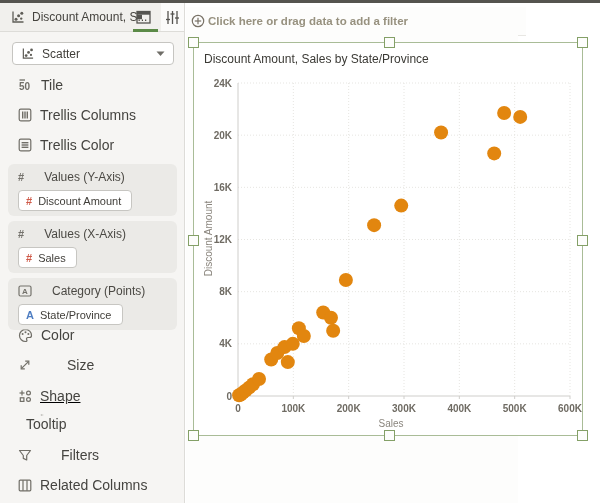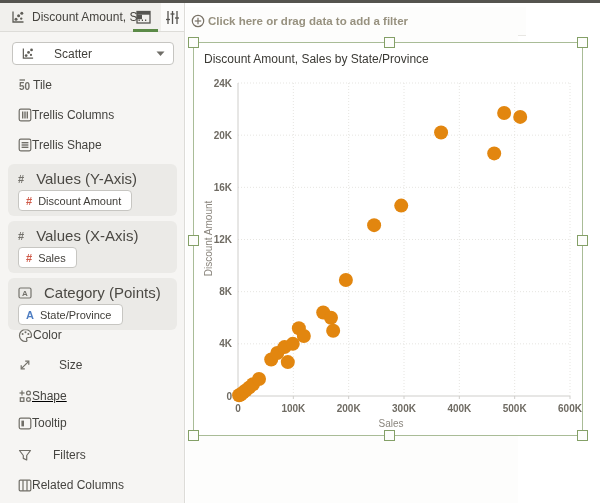--- a/index.html
+++ b/index.html
@@ -23,28 +23,28 @@
   
   #filter-bar { position:absolute; left:186px; top:7px; width:340px; height:29px; background:#fdfdfc;
                 border-bottom:1px solid #e8e7e3; display:flex; align-items:center; padding-left:5px;font-weight:bold; }
   #filter-bar .ftext { font-size:11.5px; color:#97917f; margin-left:3px; }
 
   
   #sidebar { position:absolute; left:0; top:32px; width:185px; height:471px; background:#f6f5f3;
              border-right:1px solid #dddcd8; }
   #chart-type-select { position:absolute; left:12px; top:10px; width:162px; height:23px; background:#ffffff;
                        border:1px solid #c6c5c1; border-radius:4px; display:flex; align-items:center;
-                       padding:0 8px;gap:12px; }
+                       padding:0 8px; }
   #chart-type-select .ctlabel { font-size:12px; color:#403e39; margin-left:7px; flex:1; }
   .side-row { position:absolute; left:18px; display:flex; align-items:center; height:18px; }
-  .side-row .slabel { font-size:12px; color:#454440; margin-left:0; white-space:nowrap; }
+  .side-row .slabel { font-size:14px; color:#454440; margin-left:8px; white-space:nowrap; }
 
   .zone-box { position:absolute; left:8px; width:169px; height:52px; background:#ebeae7; border-radius:6px; }
   .zone-head { display:flex; align-items:center; padding:6px 0 0 10px; }
-  .zone-head .zlabel { font-size:15px; color:#4b4944; margin-left:12px; }
+  .zone-head .zlabel { font-size:12px; color:#4b4944; margin-left:20px; }
   .pill { position:absolute; left:10px; top:26px; height:21px; background:#ffffff; border:1px solid #c7c6c2;
           border-radius:4px; display:inline-flex; align-items:center; padding:0 10px 0 7px; }
   .pill .plabel { font-size:11px; color:#403e39; margin-left:6px; white-space:nowrap; }
   .hash { font-size:11px; font-weight:bold; }
   .hash.gray { color:#74726c; } .hash.red { color:#cf5b4a; }
   .letterA { font-size:11px; font-weight:bold; color:#4f7ec2; }
 
   
   #main { position:absolute; left:186px; top:32px; width:332px; height:471px; background:#fdfdfc; }
 
@@ -142,21 +142,21 @@
       <span class="slabel">Trellis Columns</span>
     </div>
 
     <div class="side-row" style="top:104px;">
       <svg width="14" height="14" viewBox="0 0 14 14">
         <rect x="1.2" y="1.2" width="11.6" height="11.6" rx="1.5" fill="none" stroke="#706e67" stroke-width="1.2"></rect>
         <line x1="3.6" y1="4.7" x2="10.4" y2="4.7" stroke="#706e67" stroke-width="1.4"></line>
         <line x1="3.6" y1="7" x2="10.4" y2="7" stroke="#706e67" stroke-width="1.4"></line>
         <line x1="3.6" y1="9.3" x2="10.4" y2="9.3" stroke="#706e67" stroke-width="1.4"></line>
       </svg>
-      <span class="slabel">Trellis Shape</span>
+      <span class="slabel">Trellis Color</span>
     </div>
 
     <div class="zone-box" style="top:132px;">
       <div class="zone-head">
         <span class="hash gray">#</span>
         <span class="zlabel">Values (Y-Axis)</span>
       </div>
       <div class="pill">
         <span class="hash red">#</span>
         <span class="plabel">Discount Amount</span>
@@ -211,21 +211,21 @@
       <svg width="14" height="14" viewBox="0 0 14 14">
         <line x1="4" y1="1.5" x2="4" y2="6.5" stroke="#706e67" stroke-width="1.2"></line>
         <line x1="1.5" y1="4" x2="6.5" y2="4" stroke="#706e67" stroke-width="1.2"></line>
         <circle cx="10.5" cy="4" r="1.9" fill="none" stroke="#706e67" stroke-width="1.2"></circle>
         <rect x="2.3" y="8.8" width="3.6" height="3.6" fill="none" stroke="#706e67" stroke-width="1.2"></rect>
         <circle cx="10.5" cy="10.5" r="1.9" fill="none" stroke="#706e67" stroke-width="1.2"></circle>
       </svg>
       <span class="slabel">Shape</span>
     </div>
 
-    <div class="side-row" style="top:382px;">
+    <div class="side-row" style="top:382px;flex-direction:column;">
       <svg width="14" height="13" viewBox="0 0 14 13">
         <rect x="1.2" y="1.2" width="11.6" height="10.6" rx="1.5" fill="none" stroke="#706e67" stroke-width="1.2"></rect>
         <rect x="3.4" y="3.6" width="2.6" height="5.8" fill="#706e67"></rect>
       </svg>
       <span class="slabel">Tooltip</span>
     </div>
 
     <div class="side-row" style="top:414px;gap:21px;">
       <svg width="14" height="13" viewBox="0 0 14 13">
         <path d="M1.5,1.5 H12.5 L8.7,6.5 V11 L5.3,9.4 V6.5 Z" fill="none" stroke="#706e67" stroke-width="1.2" stroke-linejoin="round"></path>

